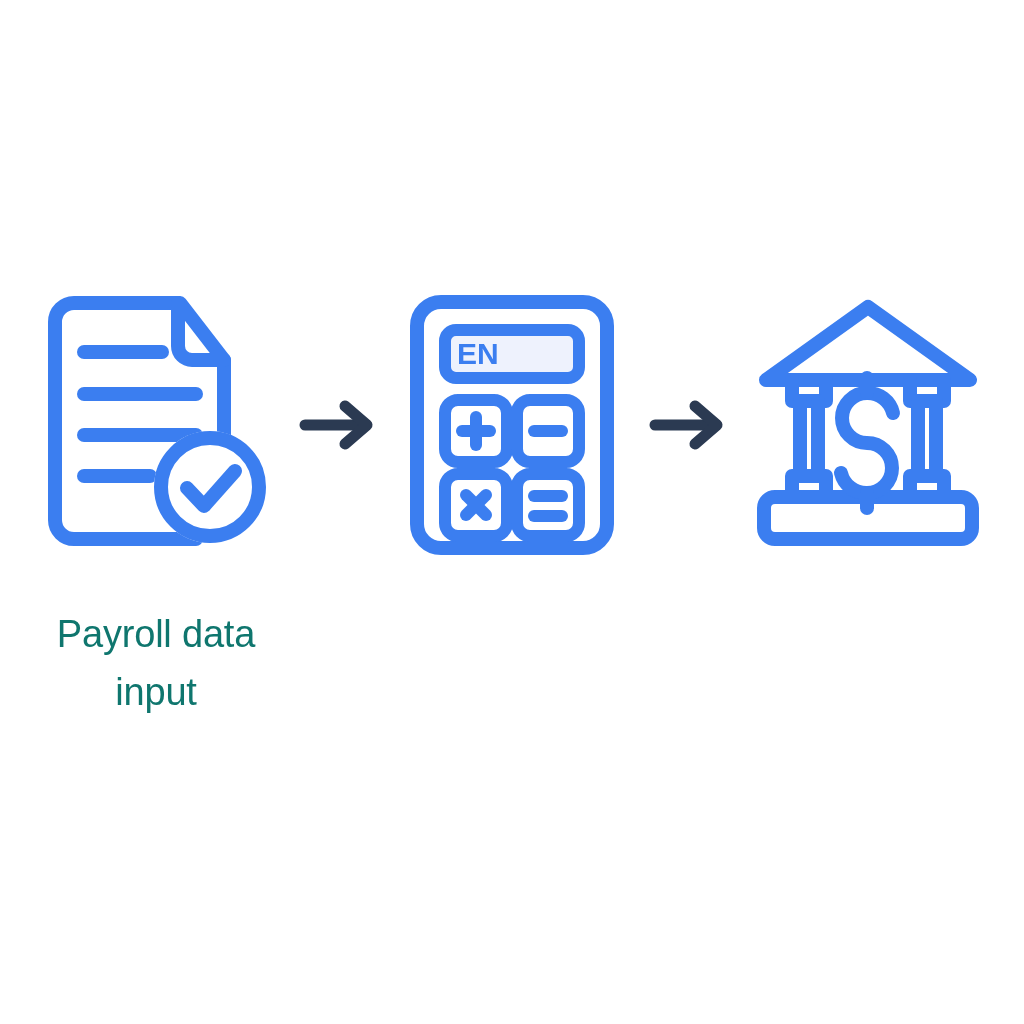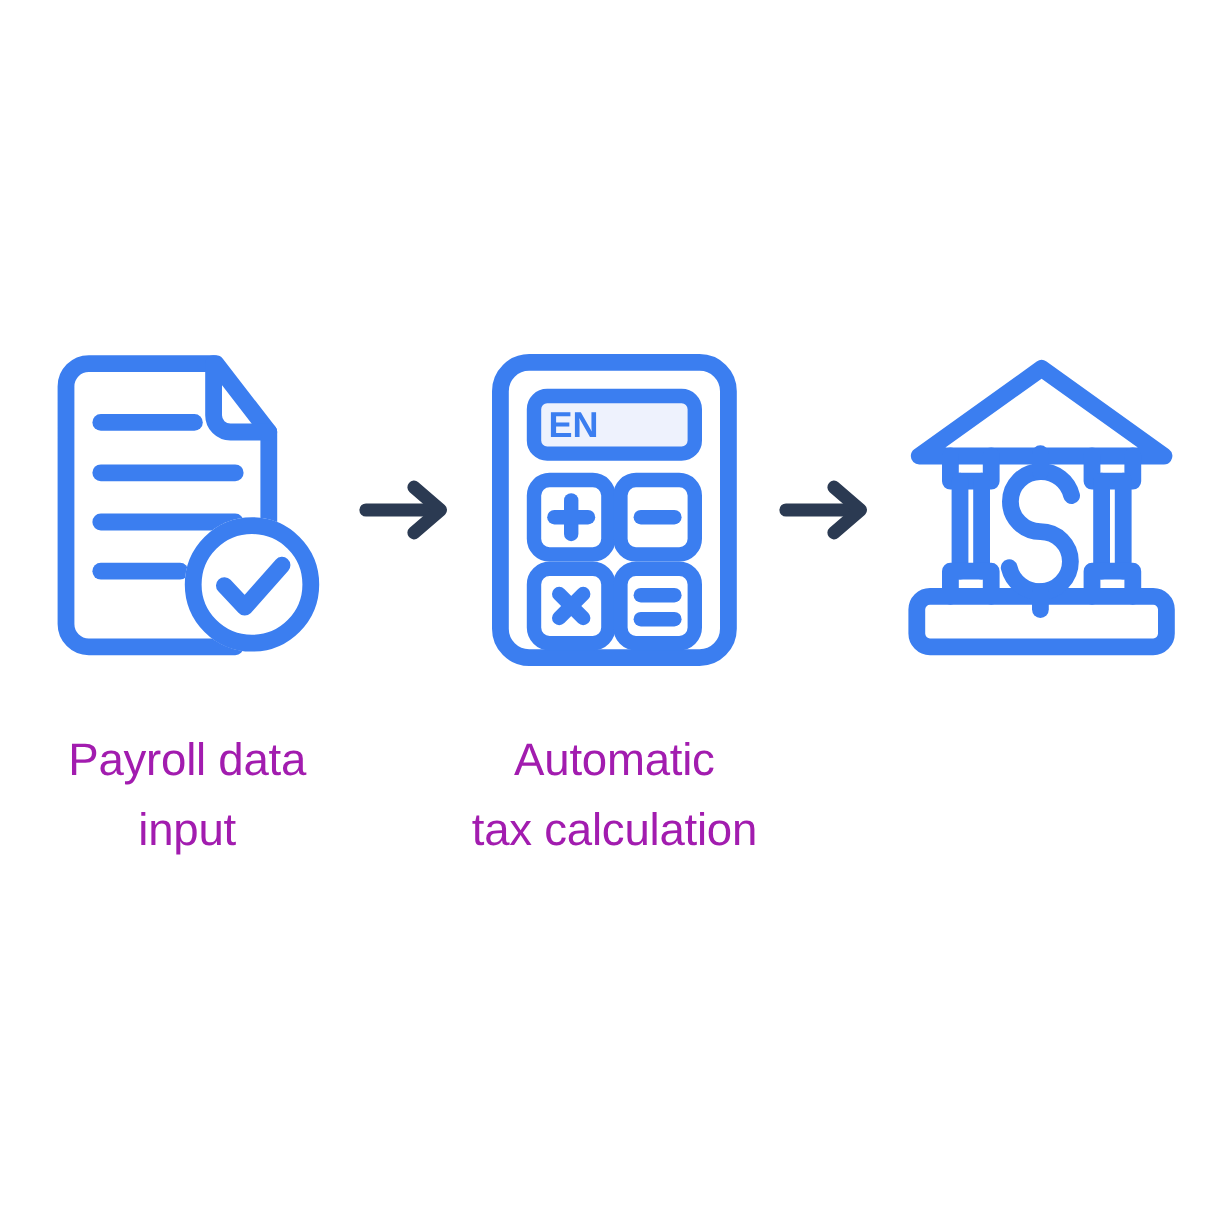--- a/index.html
+++ b/index.html
@@ -47,21 +47,21 @@
   .icon-box {
     height: 270px;
     display: flex;
     align-items: center;
     justify-content: flex-start;
   }
 
   .step-label {
     margin-top: 46px;
     text-align: center;
-    color: #a21caf;
+    color: #0f766e;
     font-size: 38px;
     line-height: 1.52;
     letter-spacing: -0.2px;
     font-weight: 400;
     white-space: pre-line;
   }
 
   .arrow-cell {
     grid-row: 2;
     display: flex;
@@ -146,22 +146,20 @@
 
           <g>
             <rect x="108" y="180" width="62" height="62" rx="13" ry="13" fill="none" stroke="#3b7ef0" stroke-width="12"></rect>
             <g stroke="#3b7ef0" stroke-width="12" stroke-linecap="round">
               <path d="M125 202 H153"></path>
               <path d="M125 222 H153"></path>
             </g>
           </g>
         </svg>
       </div>
-      <div class="step-label">Automatic
-tax calculation</div>
     </div>
 
     <div class="arrow-cell arrow-2">
       <svg width="76" height="52" viewBox="0 0 76 52">
         <g fill="none" stroke="#2b3a52" stroke-width="11" stroke-linecap="round" stroke-linejoin="round">
           <path d="M6 26 H64"></path>
           <path d="M46 7 L68 26 L46 45"></path>
         </g>
       </svg>
     </div>

